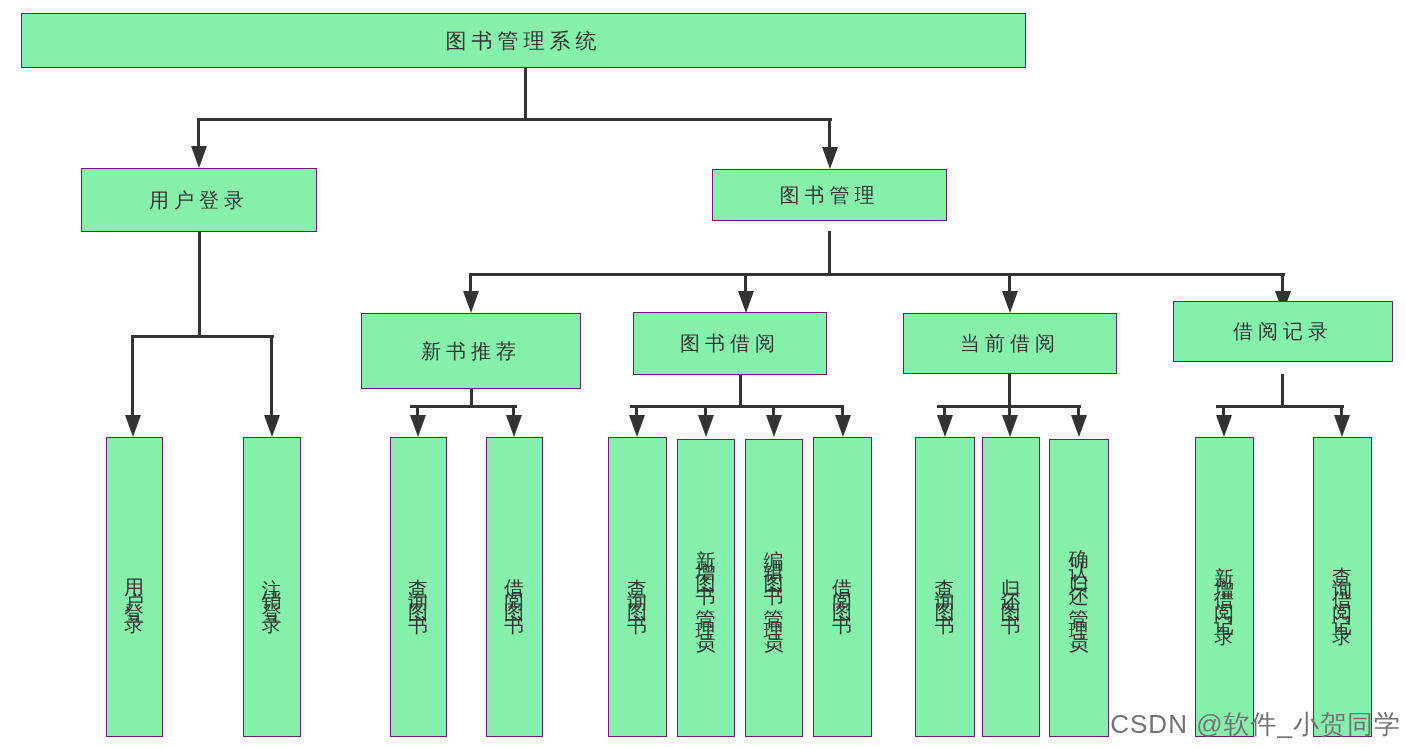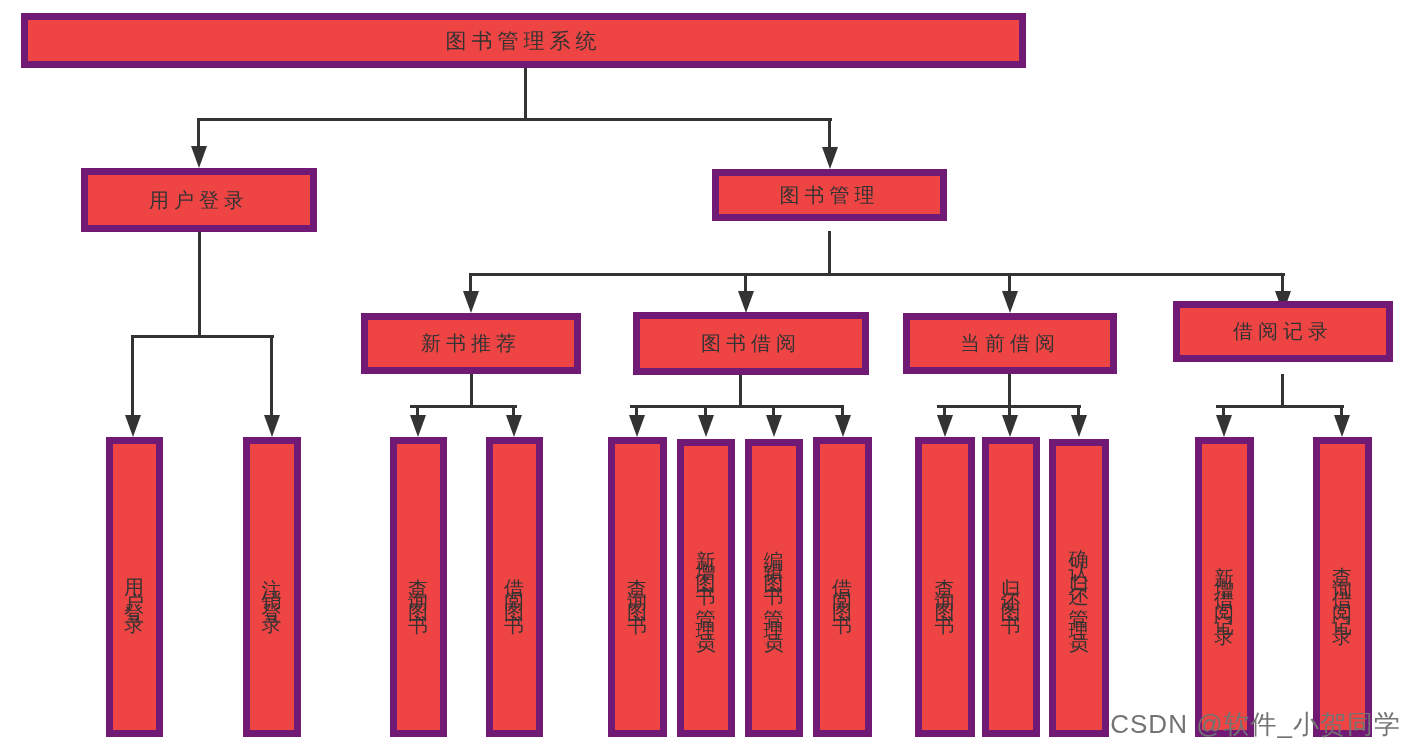--- a/index.html
+++ b/index.html
@@ -7,22 +7,22 @@
     position: relative;
     width: 1405px;
     height: 747px;
     background: #ffffff;
     font-family: "Liberation Sans", sans-serif;
     overflow: hidden;
   }
   .box {
     position: absolute;
     box-sizing: border-box;
-    border: 7px solid #701a75;
-    background: #ef4444;
+    border: 1px solid #701a75;
+    background: #86efac;
     color: #333333;
     display: flex;
     align-items: center;
     justify-content: center;
     z-index: 2;
   }
   .hlabel {
     font-size: 20px;
     letter-spacing: 5px;
     white-space: nowrap;
@@ -129,24 +129,24 @@
   </div>
   <div class="arrow" style="left:1002px; top:273px; height:40px;">
     <div class="stem"></div>
     <div class="head"></div>
   </div>
   <div class="arrow" style="left:1275px; top:273px; height:40px;">
     <div class="stem"></div>
     <div class="head"></div>
   </div>
 
-  <div class="box" style="left:361px; top:313px; width:220px; height:61px;text-align:center;">
+  <div class="box" style="left:361px; top:313px; width:220px; height:76px;text-align:center;">
     <span class="hlabel">新书推荐</span>
   </div>
-  <div class="box" style="left:633px; top:312px; width:236px; height:63px;">
+  <div class="box" style="left:633px; top:312px; width:194px; height:63px;">
     <span class="hlabel">图书借阅</span>
   </div>
   <div class="box" style="left:903px; top:313px; width:214px; height:61px;">
     <span class="hlabel">当前借阅</span>
   </div>
   <div class="box" style="left:1173px; top:301px; width:220px; height:61px;">
     <span class="hlabel">借阅记录</span>
   </div>
 
   <div class="vline" style="left:470px; top:374px; height:33px;"></div>

